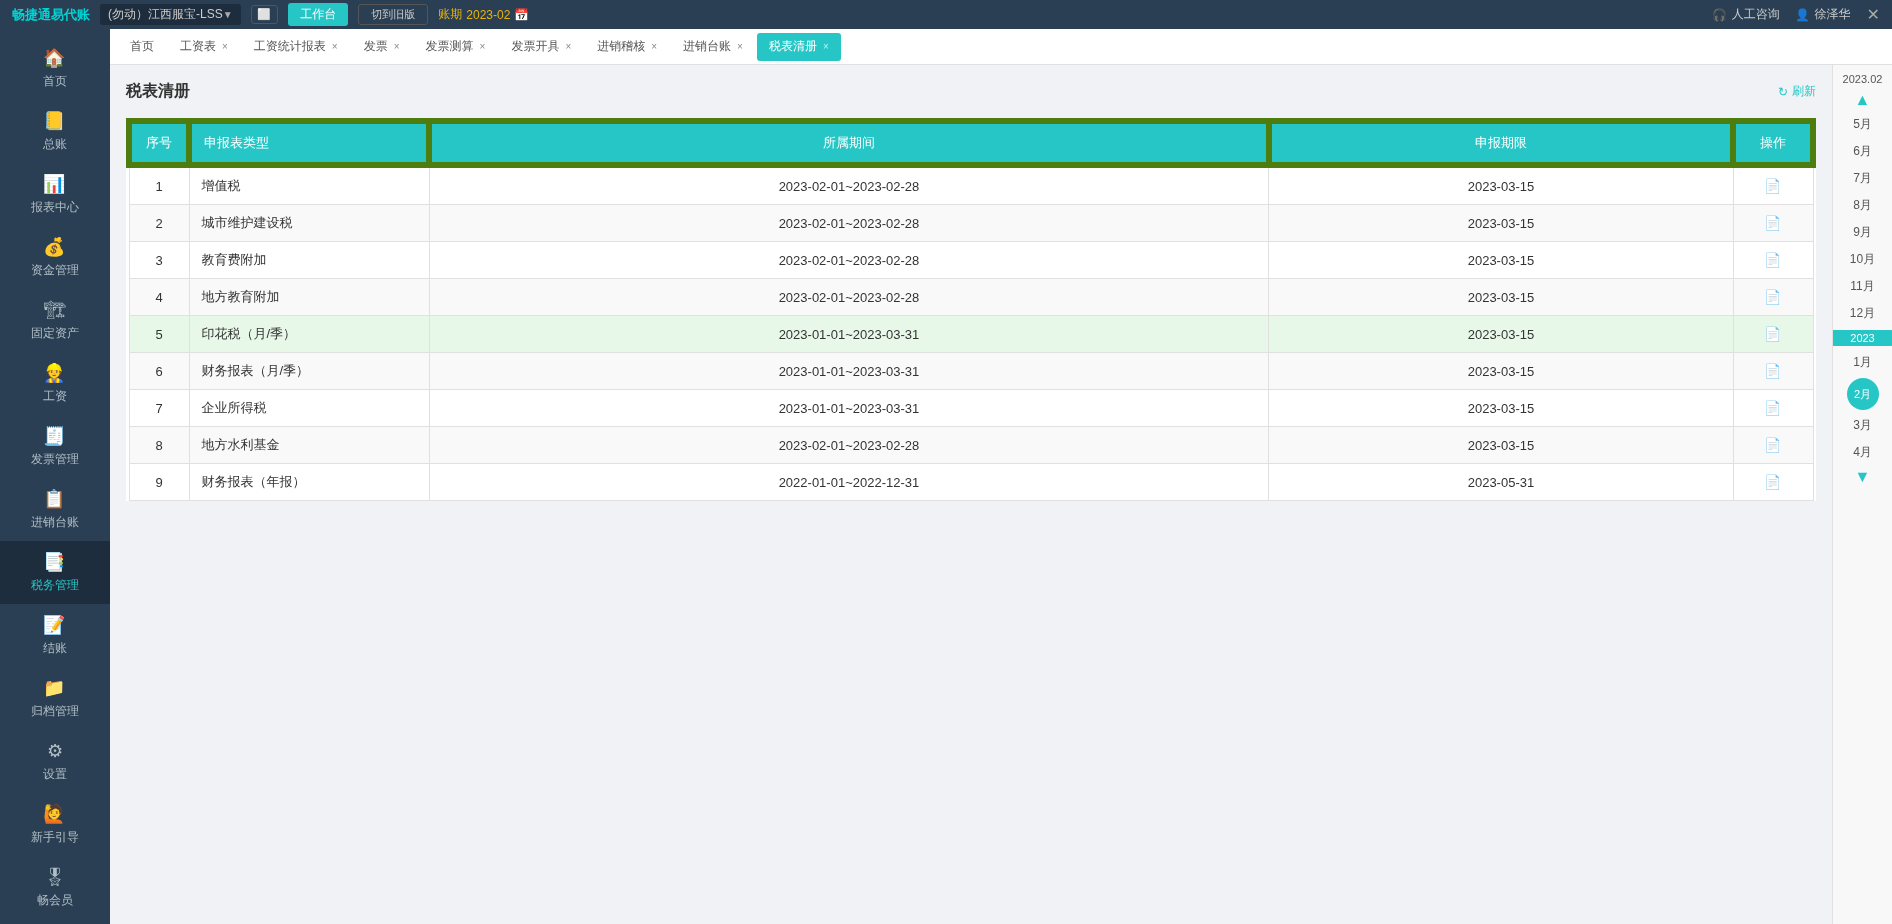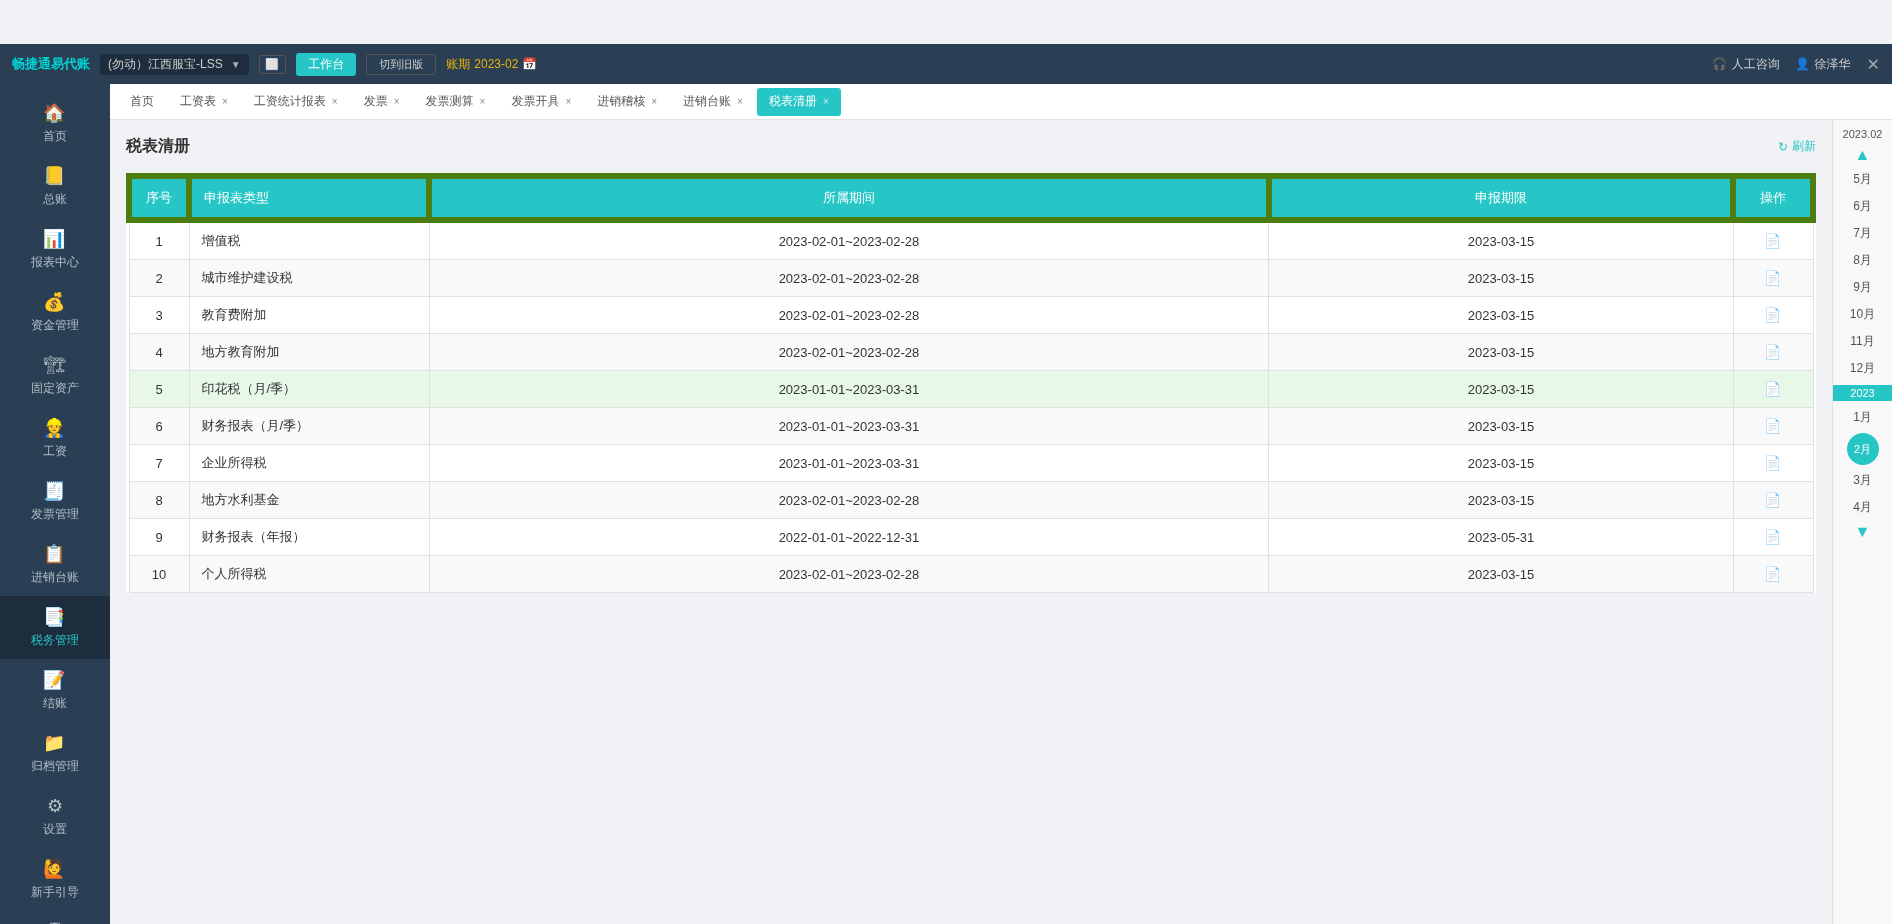--- a/index.html
+++ b/index.html
@@ -1,40 +1,39 @@
 <!DOCTYPE html>
 <html><head>
   <meta charset="utf-8">
   <style>
     * { box-sizing: border-box; margin: 0; padding: 0; }
     body { font-family: 'Microsoft YaHei', sans-serif; font-size: 13px; background: #f0f2f5; display: flex; flex-direction: column; height: 924px; overflow: hidden; }
 
     
     .top-bar {
-      height: 40px;
+      height: 29px;
       background: #2a3f54;
       display: flex;
       align-items: center;
       padding: 0 12px;
       gap: 10px;
       flex-shrink: 0;
-      margin-top: 44px;
     }
     .top-bar-logo {
       color: #00d4d4;
       font-size: 13px;
       font-weight: bold;
       white-space: nowrap;
     }
     .top-bar-company {
       color: #ccc;
       font-size: 12px;
       display: flex;
       align-items: center;
-      gap: 8px;
+      gap: 0;
       background: #1e2d3d;
       padding: 2px 8px;
       border-radius: 3px;
       cursor: pointer;
     }
     .top-bar-company .arrow { color: #aaa; font-size: 10px; }
     .top-bar-copy-btn {
       background: none;
       border: 1px solid #555;
       color: #ccc;
@@ -527,29 +526,20 @@
     </tr>
               <tr>
       <td>9</td>
       <td>财务报表（年报）</td>
       <td>2022-01-01~2022-12-31</td>
       <td>2023-05-31</td>
       <td>
         <span class="action-icon">📄</span>
       </td>
     </tr>
-              <tr>
-      <td>10</td>
-      <td>个人所得税</td>
-      <td>2023-02-01~2023-02-28</td>
-      <td>2023-03-15</td>
-      <td>
-        <span class="action-icon">📄</span>
-      </td>
-    </tr>
             </tbody>
         </table>
       </div>
 
       <div class="date-panel">
         <div class="date-panel-year">2023.02</div>
         <div class="date-panel-up">▲</div>
         <div class="date-month-item">5月</div>
         <div class="date-month-item">6月</div>
         <div class="date-month-item">7月</div>

